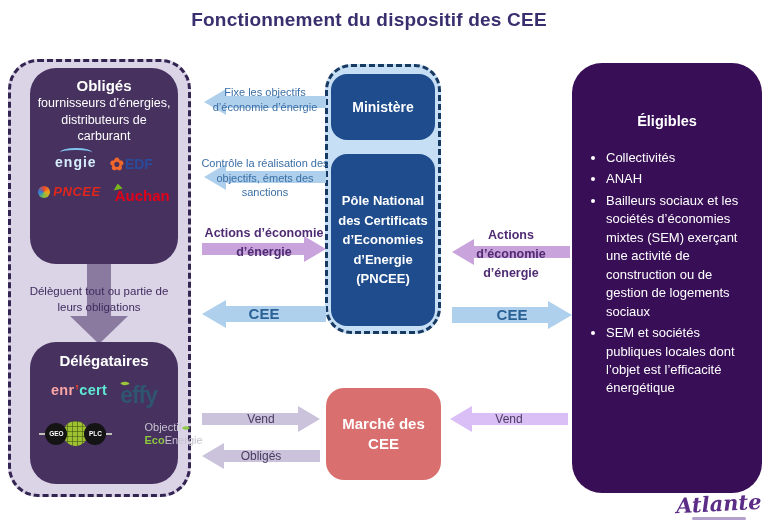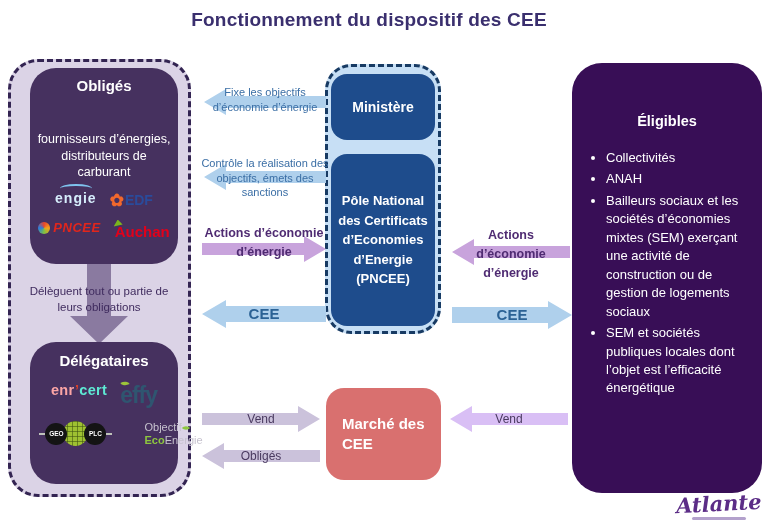--- a/index.html
+++ b/index.html
@@ -19,26 +19,26 @@
   }
   .mid-group{
     position:absolute;left:325px;top:64px;width:116px;height:270px;box-sizing:border-box;
     background:var(--blue-outer-bg,#C7DFF5);
     border:3px dashed var(--blue-outer-border,#173A63);border-radius:26px;z-index:0;
   }
   
   .box{position:absolute;z-index:2;color:#fff;box-sizing:border-box;}
   .obliges-box{left:30px;top:68px;width:148px;height:196px;background:var(--purple-box,#46315F);border-radius:26px;text-align:center;padding-top:9px;}
   .obliges-title{font-size:15px;font-weight:700;}
-  .obliges-subtitle{font-size:12.5px;line-height:1.32;padding:1px 6px 0 6px;margin-top:36px;}
+  .obliges-subtitle{font-size:12.5px;line-height:1.32;padding:1px 6px 0 6px;}
   .delegataires-box{left:30px;top:342px;width:148px;height:142px;background:var(--purple-box,#46315F);border-radius:26px;text-align:center;padding-top:10px;}
   .delegataires-title{font-size:15px;font-weight:700;}
   .ministere-box{left:331px;top:74px;width:104px;height:66px;background:var(--blue-box,#1E4C8C);border-radius:16px;display:flex;align-items:center;justify-content:center;font-size:14px;font-weight:700;}
   .pncee-box{left:331px;top:154px;width:104px;height:172px;background:var(--blue-box,#1E4C8C);border-radius:16px;display:flex;align-items:center;justify-content:center;text-align:center;font-size:13px;font-weight:700;line-height:1.5;padding:0 5px;}
-  .marche-box{left:326px;top:388px;width:115px;height:92px;background:var(--marche-bg,#D9706F);border-radius:18px;display:flex;align-items:center;justify-content:center;font-size:15px;font-weight:700;line-height:1.35;padding:0 16px;}
+  .marche-box{left:326px;top:388px;width:115px;height:92px;background:var(--marche-bg,#D9706F);border-radius:18px;display:flex;align-items:center;justify-content:center;text-align:center;font-size:15px;font-weight:700;line-height:1.35;padding:0 16px;}
   .eligibles-box{left:572px;top:63px;width:190px;height:430px;background:var(--eligibles-bg,#380E56);border-radius:30px;}
   .eligibles-title{text-align:center;font-weight:700;font-size:14.5px;margin-top:50px;color:#fff;}
   .eligibles-list{margin:20px 8px 0 14px;padding-left:20px;font-size:13px;line-height:1.42;color:#fff;}
   .eligibles-list li{margin-bottom:3px;}
   
   .arrow{position:absolute;z-index:1;display:block;}
   .fill-blue{fill:var(--arrow-blue,#AFD0EC);}
   .fill-purple{fill:var(--arrow-purple,#C8A3DC);}
   .fill-lavender{fill:var(--arrow-lavender,#CBC2DB);}
   .fill-violet{fill:var(--arrow-violet,#D9BFF5);}

